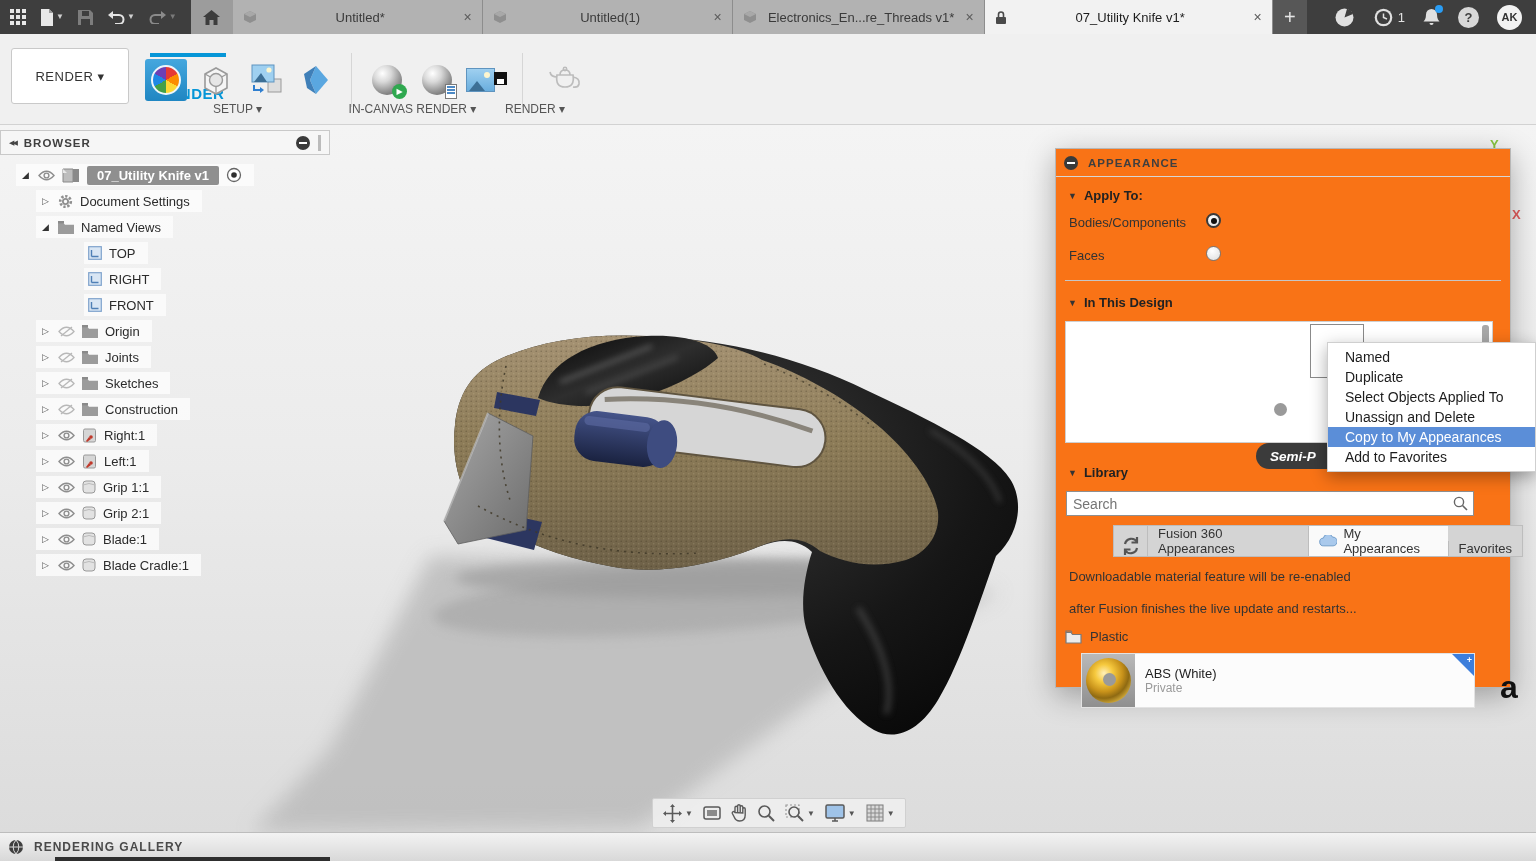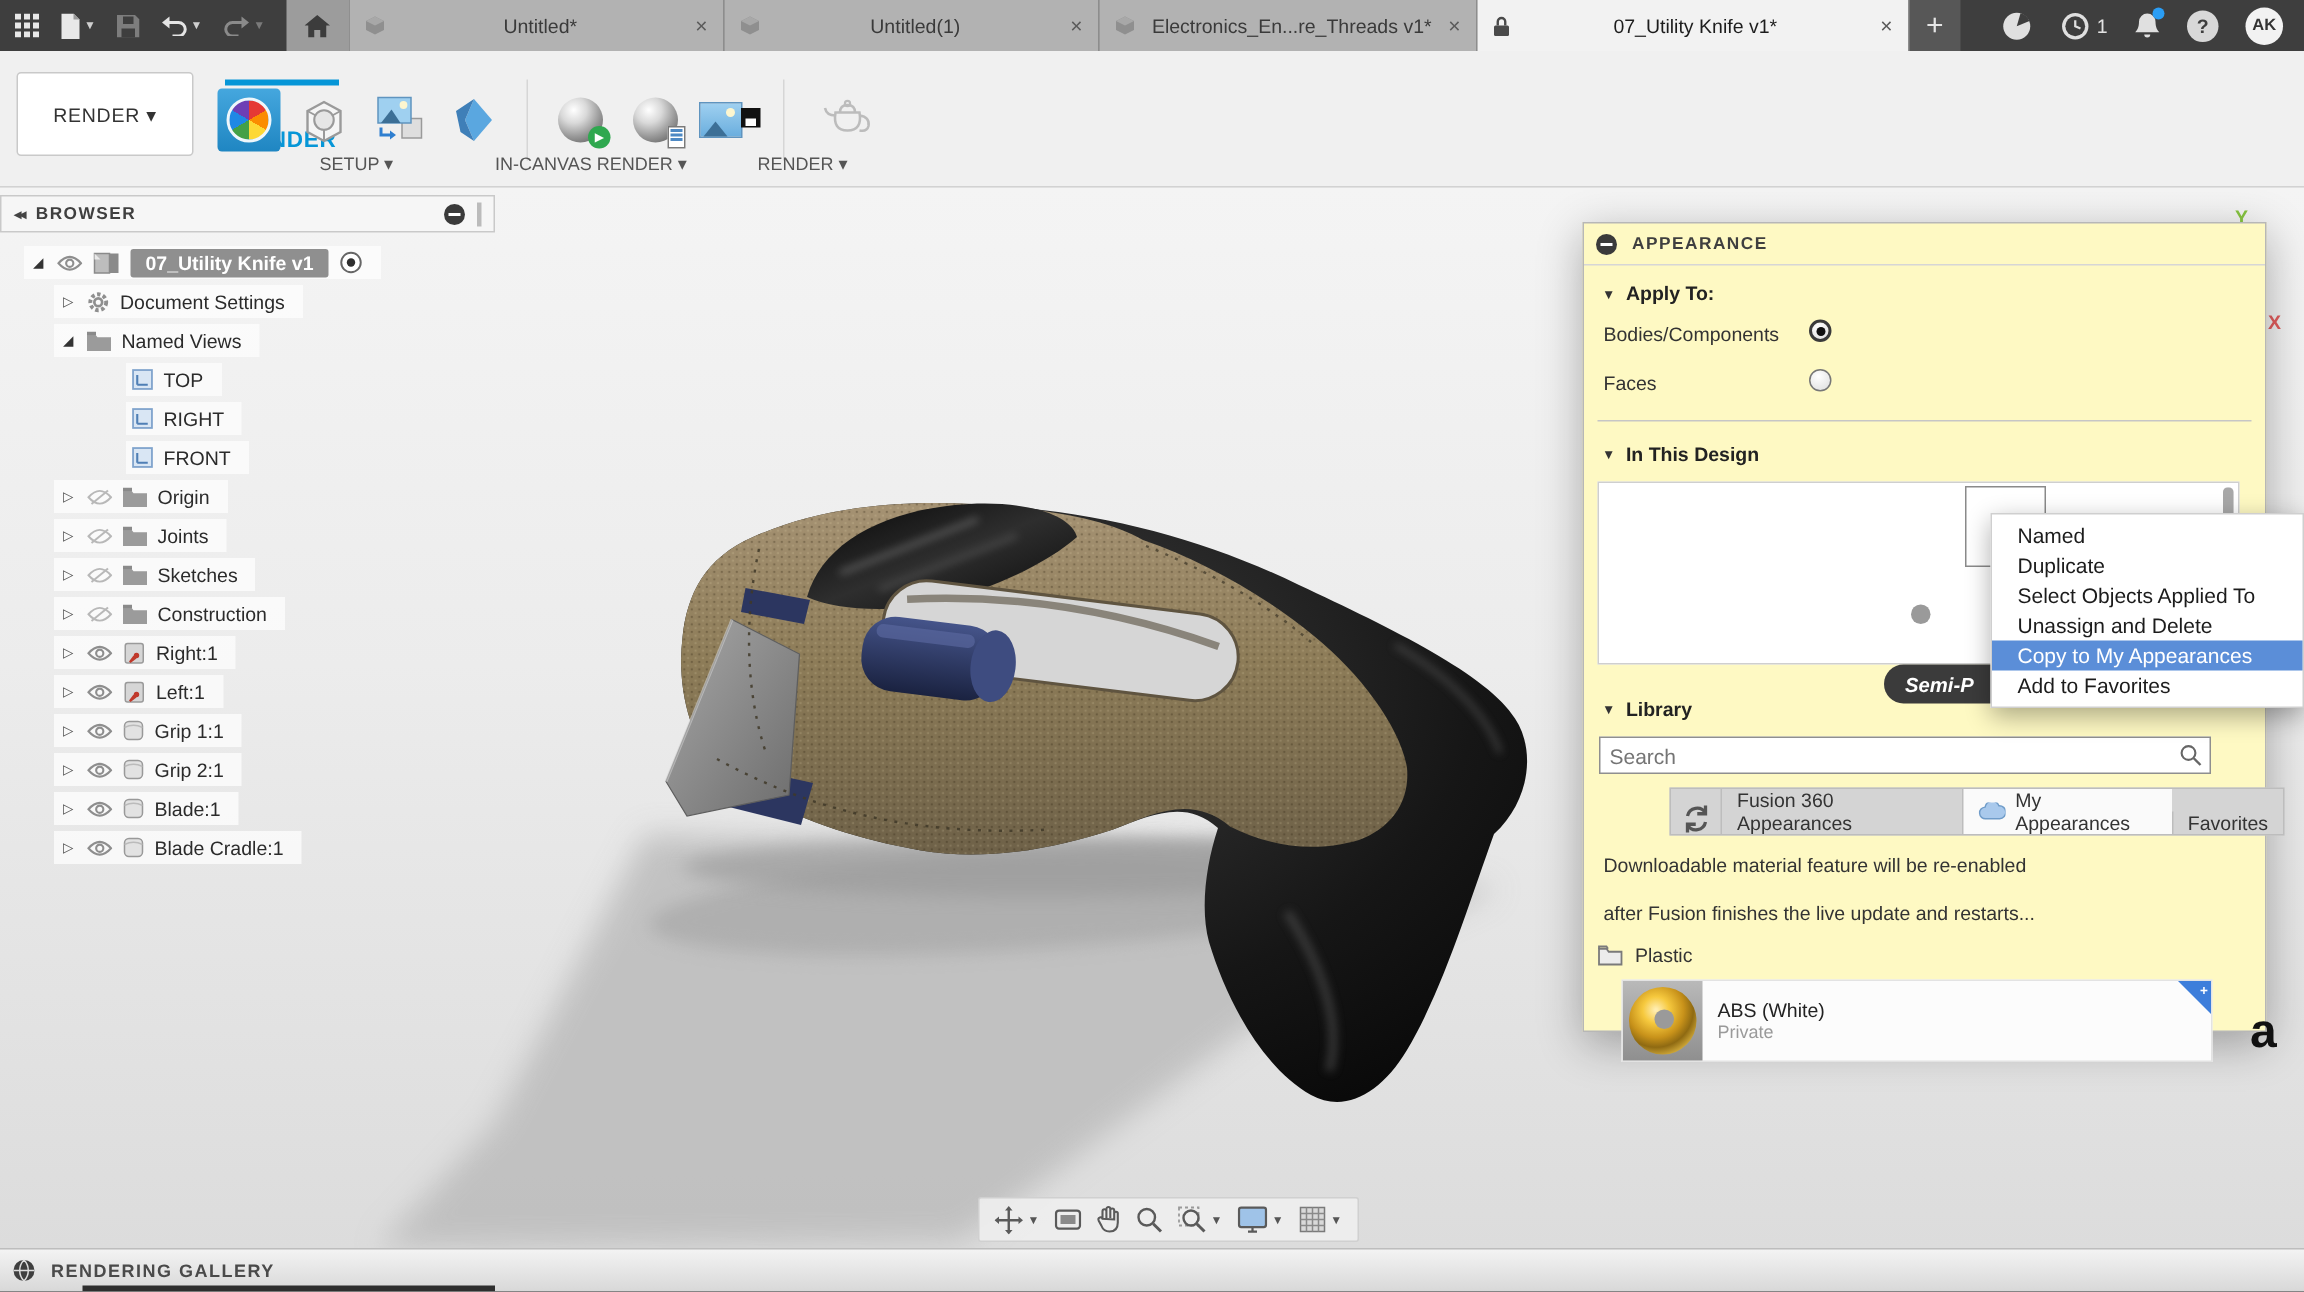--- a/index.html
+++ b/index.html
@@ -74,21 +74,21 @@
   .tree{padding-top:7px;}
   .trow{height:26px;display:flex;align-items:center;}
   .strip{display:inline-flex;align-items:center;gap:7px;background:rgba(253,253,253,.8);height:22px;padding:0 12px 0 4px;}
   .ml16{margin-left:16px;} .ml36{margin-left:36px;} .ml84{margin-left:84px;}
   .tcaret{font-size:9px;color:#555;width:11px;text-align:center;cursor:pointer;}
   .tcaret.exp{color:#333;}
   .rootpill{background:#8f8f8f;border-radius:2px;color:#fff;font-weight:bold;padding:2px 10px;}
   .ic{display:inline-flex;align-items:center;justify-content:center;}
 
   
-  .apanel{position:absolute;left:1055px;top:148px;width:456px;height:540px;background:#fef9c3;border:1px solid #b7b7b7;box-shadow:0 8px 28px rgba(0,0,0,.3);z-index:20;font-size:13px;color:#333;}
+  .apanel{position:absolute;left:1055px;top:148px;width:456px;height:540px;background:#f97316;border:1px solid #b7b7b7;box-shadow:0 8px 28px rgba(0,0,0,.3);z-index:20;font-size:13px;color:#333;}
   .aheader{height:28px;display:flex;align-items:center;gap:10px;padding:0 8px;border-bottom:1px solid #d6d6d6;}
   .aheader .atitle{font-size:11.5px;font-weight:600;letter-spacing:1px;color:#3f3f3f;}
   .sect{display:flex;align-items:center;gap:7px;font-weight:bold;color:#222;}
   .tri{font-size:9px;color:#333;}
   .arow{position:absolute;left:13px;display:flex;align-items:center;}
   .radio{position:absolute;width:15px;height:15px;border-radius:50%;border:1px solid #777;background:radial-gradient(circle at 40% 30%,#fff,#ddd);}
   .radio.on{border:2px solid #3a3a3a;}
   .radio.on::after{content:'';position:absolute;left:2.5px;top:2.5px;width:6px;height:6px;border-radius:50%;background:#111;}
   .adiv{position:absolute;left:9px;right:9px;height:1px;background:#c6c6c6;}
   .swatchbox{position:absolute;left:9px;top:172px;width:428px;height:122px;background:#fff;border:1px solid #cfcfcf;}
@@ -303,21 +303,21 @@
           <svg width="40" height="30" viewBox="0 0 40 30">
             <path d="M12 10 q-2 12 8 12 q10 0 8-12 Z" fill="none" stroke="#bcbcbc" stroke-width="1.7"></path>
             <path d="M12 12 q-6 0 -7-5 M28 12 q7 1 6 7 q-1 4 -6 3" fill="none" stroke="#bcbcbc" stroke-width="1.7"></path>
             <path d="M15 10 q0-5 5-5 q5 0 5 5" fill="none" stroke="#bcbcbc" stroke-width="1.7"></path>
             <circle cx="20" cy="4" r="1.7" fill="none" stroke="#bcbcbc" stroke-width="1.5"></circle>
           </svg>
         </div>
     </div>
     <div class="glabels">
       <span style="left:190px;width:95px;text-align:center;">SETUP ▾</span>
-      <span style="left:330px;width:165px;">IN-CANVAS RENDER ▾</span>
+      <span style="left:330px;width:165px;text-align:center;">IN-CANVAS RENDER ▾</span>
       <span style="left:490px;width:90px;text-align:center;">RENDER ▾</span>
     </div>
   </div>
 
   <div class="canvas">
 
     <svg class="knife" width="810" height="536" viewBox="230 300 810 536">
       <defs>
         <linearGradient id="tanG" x1="0" y1="0" x2="0" y2="1">
           <stop offset="0" stop-color="#a59273"></stop>

